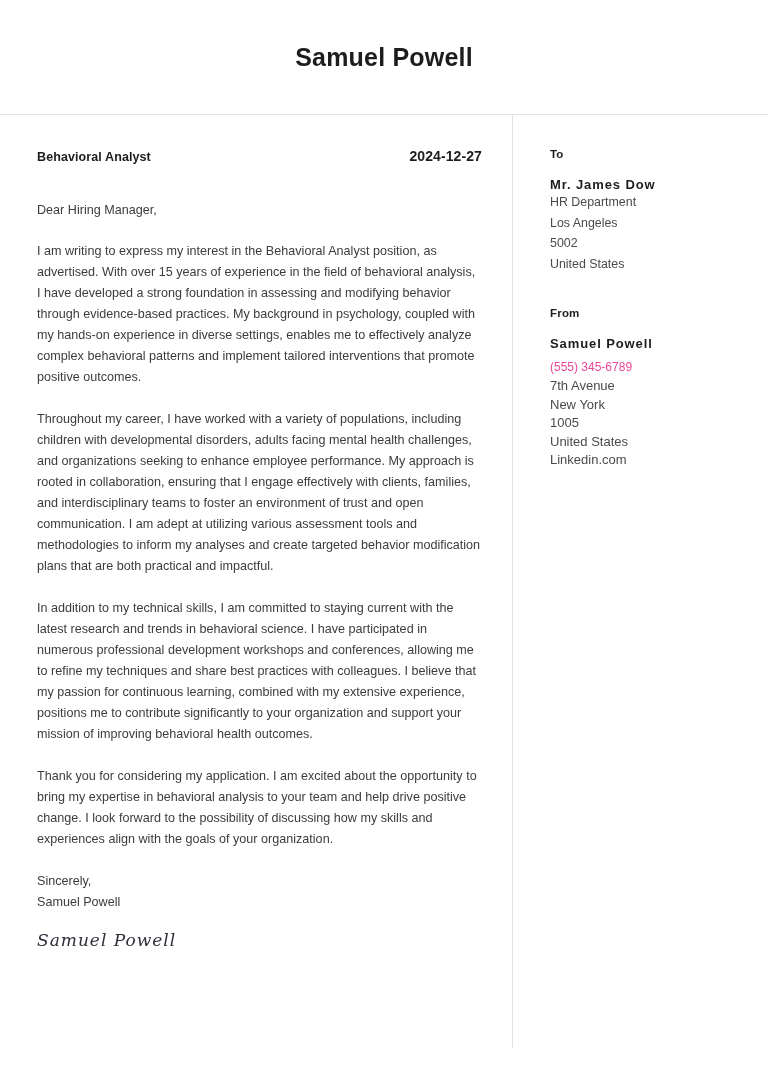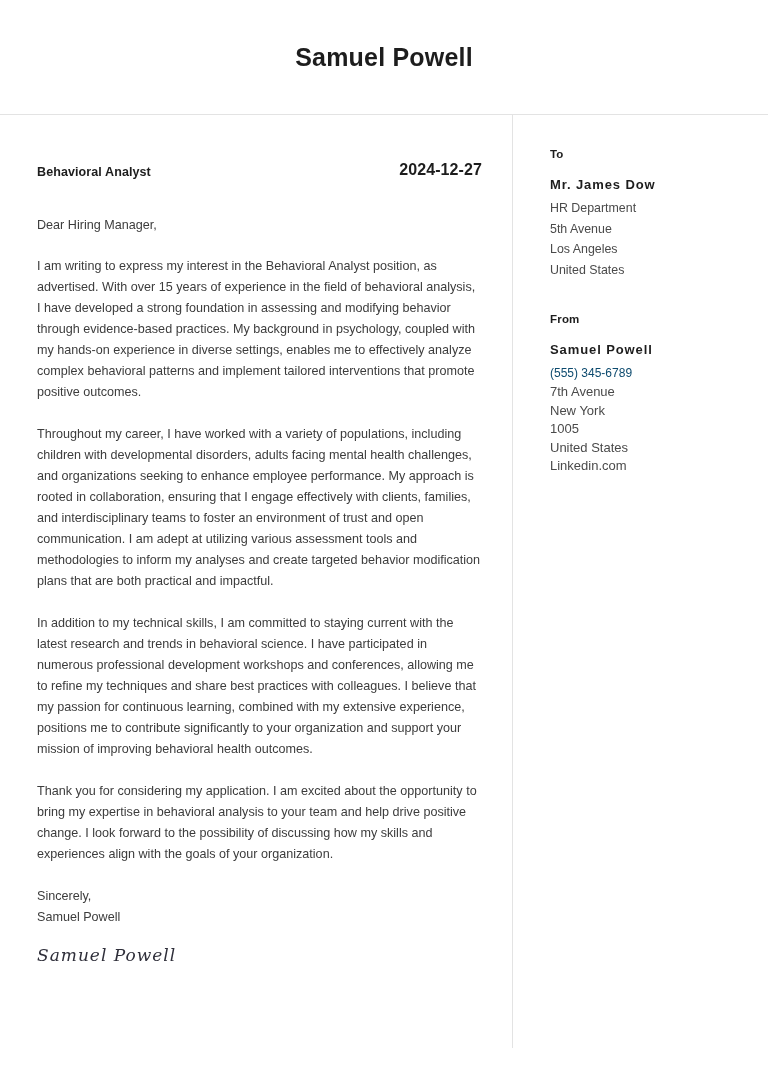--- a/index.html
+++ b/index.html
@@ -78,25 +78,24 @@
     align-items: flex-end;
     margin-bottom: 36px;
   }
   .job-title {
     font-size: 12.5px;
     font-weight: bold;
     color: #1d1d1d;
     letter-spacing: 0.1px;
   }
   .letter-date {
-    font-size: 16px;
+    font-size: 14px;
     font-weight: bold;
     color: #1d1d1d;
     letter-spacing: 0.1px;
-    margin-top: 13px;
   }
 
   
   .salutation {
     font-size: 12.6px;
     line-height: 21px;
     margin-bottom: 20px;
   }
   .letter-para {
     font-size: 12.6px;
@@ -126,21 +125,20 @@
     font-weight: bold;
     color: #1d1d1d;
     letter-spacing: 0.2px;
     margin-bottom: 17px;
   }
   .side-name {
     font-size: 13px;
     font-weight: bold;
     color: #1d1d1d;
     letter-spacing: 0.9px;
-    margin-bottom: 6px;
   }
   .addr-line {
     font-size: 12.4px;
     line-height: 20.5px;
     color: #4a4a4a;
   }
   .contact-line {
     font-size: 13px;
     line-height: 18.6px;
     color: #4a4a4a;
@@ -149,21 +147,21 @@
   .from-name {
     font-size: 13px;
     font-weight: bold;
     color: #1d1d1d;
     letter-spacing: 0.9px;
     margin-bottom: 7px;
   }
   .from-phone {
     font-size: 12px;
     line-height: 19px;
-    color: #0c4a6e;
+    color: #ec4899;
   }
   .from-email {
     font-size: 12px;
     line-height: 19px;
     color: #4a4a4a;
   }
 </style>
 </head>
 <body>
 
@@ -201,22 +199,22 @@
     <div class="divider-wrap">
       <div class="v-divider"></div>
     </div>
 
     <div class="right-col">
 
       <div>
         <div class="side-heading">To</div>
         <div class="side-name">Mr. James Dow</div>
         <div class="addr-line">HR Department</div>
-        <div class="addr-line">5th Avenue</div>
         <div class="addr-line">Los Angeles</div>
+        <div class="addr-line">5002</div>
         <div class="addr-line">United States</div>
       </div>
 
       <div class="from-block">
         <div class="side-heading">From</div>
         <div class="from-name">Samuel Powell</div>
         <div class="from-phone">(555) 345-6789</div>
         <div class="contact-line">7th Avenue</div>
         <div class="contact-line">New York</div>
         <div class="contact-line">1005</div>

